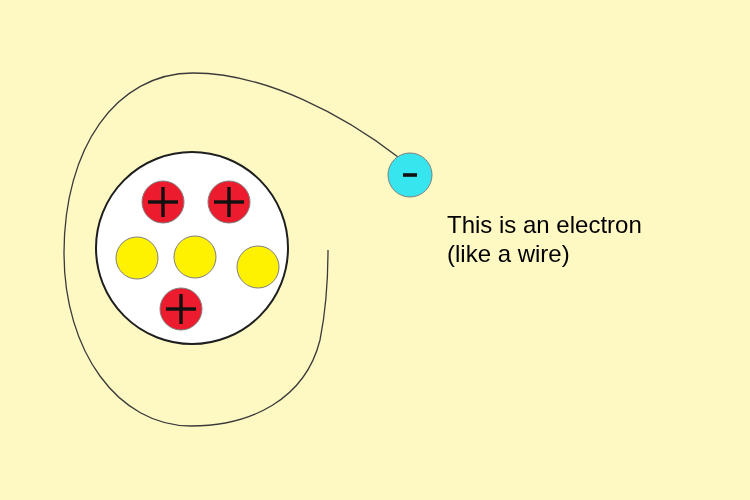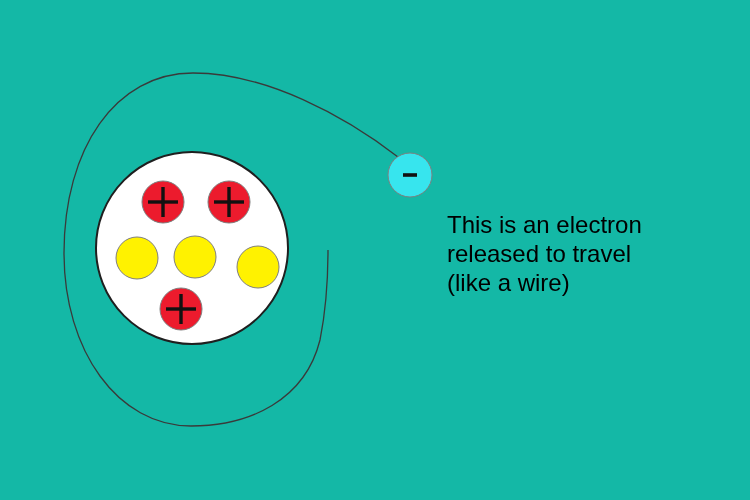--- a/index.html
+++ b/index.html
@@ -1,20 +1,20 @@
 <!DOCTYPE html>
 <html><head>
 <meta charset="utf-8">
 <style>
   html, body { margin: 0; padding: 0; background: #ffffff; }
   .stage {
     position: relative;
     width: 750px;
     height: 500px;
-    background: #14b8a6;
+    background: #fef9c3;
     overflow: hidden;
     font-family: "Liberation Sans", sans-serif;
   }
   .stage svg { position: absolute; left: 0; top: 0; }
   .orbit   { fill: none; stroke: #3a3a3a; stroke-width: 1.3; }
   .nucleus { fill: #ffffff; stroke: #1f1f1f; stroke-width: 2; }
   .particle { stroke: #7f7f7f; stroke-width: 1; }
   .charge  { stroke: #111111; stroke-linecap: butt; }
   .plus    { stroke-width: 3.4; }
   .minus   { stroke-width: 3.6; }
@@ -74,17 +74,16 @@
     <g>
       <circle class="particle" cx="410" cy="175" r="22" fill="#37E5EE"></circle>
       <g class="charge minus">
         <line x1="403" y1="175" x2="417" y2="175"></line>
       </g>
     </g>
   </svg>
 
   <div class="caption">
     <div>This is an electron</div>
-    <div>released to travel</div>
     <div>(like a wire)</div>
   </div>
 
 </div>
 
 </body></html>

